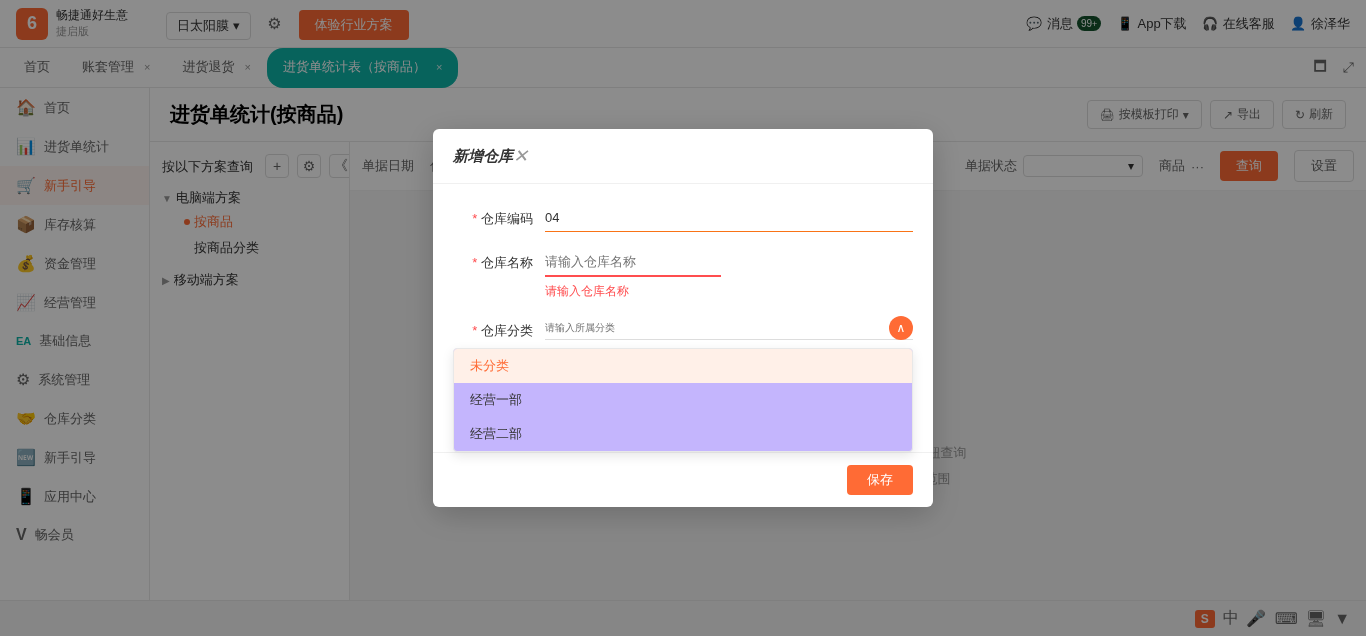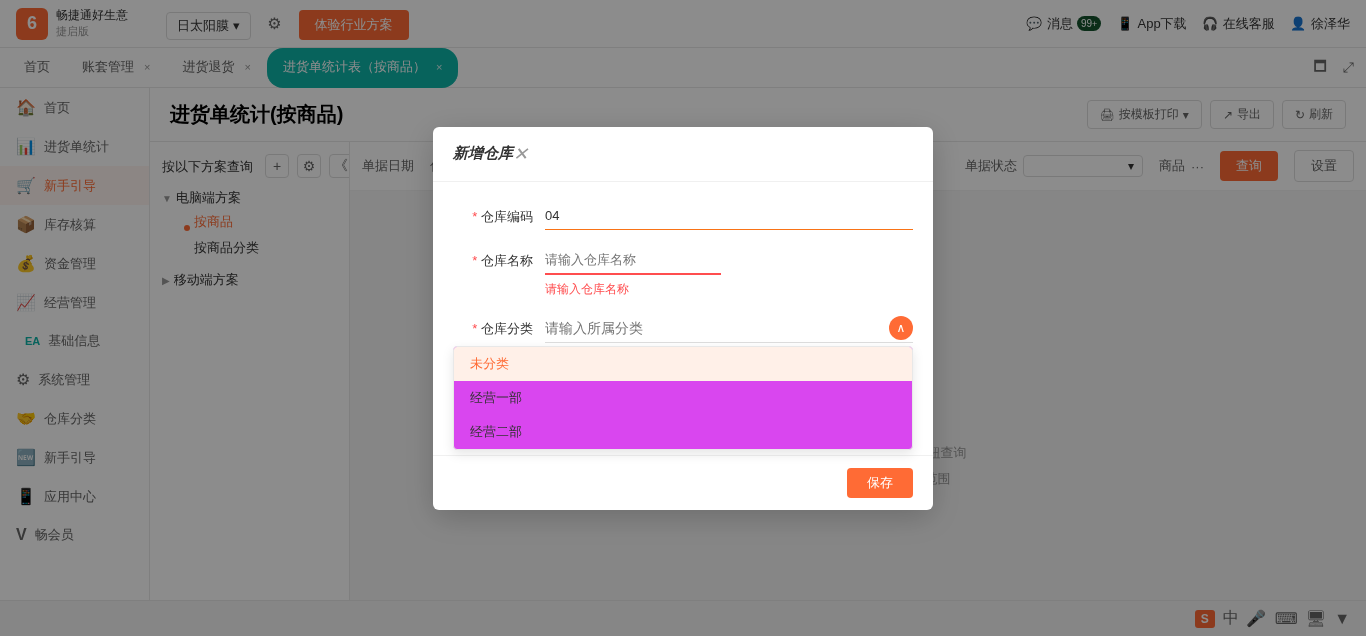--- a/index.html
+++ b/index.html
@@ -200,21 +200,21 @@
     .scheme-tree { flex: 1; }
     .scheme-node {
       display: flex; align-items: center; gap: 4px;
       padding: 3px 0; cursor: pointer; font-size: 13px; color: #333;
     }
     .scheme-node .arrow { color: #999; font-size: 10px; }
     .scheme-child {
       padding-left: 16px; display: flex; flex-direction: column; gap: 2px;
     }
     .scheme-child-item {
-      display: flex; align-items: flex-end; gap: 4px;
+      display: flex; align-items: center; gap: 4px;
       padding: 3px 6px; cursor: pointer; font-size: 13px; color: #333; border-radius: 4px;
     }
     .scheme-child-item.active { color: #ff6b35; }
     .scheme-child-item .dot { width: 6px; height: 6px; background: #ff6b35; border-radius: 50%; }
     .table-filter-row {
       display: flex; align-items: center; gap: 12px; padding: 8px 12px;
       border-bottom: 1px solid #f0f0f0;
     }
     .filter-field {
       display: flex; align-items: center; gap: 6px; font-size: 13px; color: #666;
@@ -311,40 +311,40 @@
       margin-top: 2px;
       display: block;
     }
     .form-input-wrap { flex: 1; position: relative; }
     .dropdown-wrap { position: relative; flex: 1; }
     .dropdown-input {
       width: 100%;
       border: none;
       border-bottom: 1px solid #ddd;
       padding: 6px 28px 6px 0;
-      font-size: 14px;
+      font-size: 10px;
       outline: none;
       color: #737373;
     }
     .dropdown-arrow {
       position: absolute;
       right: 0; top: 50%;
       transform: translateY(-50%);
       width: 24px; height: 24px;
       background: #ff6b35;
       border-radius: 50%;
       display: flex; align-items: center; justify-content: center;
       color: white; font-size: 12px; cursor: pointer;
     }
     .dropdown-list {
       position: absolute;
       top: 32px; left: 0;
       width: calc(100% + 80px + 12px);
       margin-left: -92px;
-      background: #d946ef;
+      background: #c4b5fd;
       border: 1px solid #e8e8e8;
       border-radius: 4px;
       box-shadow: 0 4px 12px rgba(0,0,0,0.1);
       z-index: 300;
       overflow: hidden;
     }
     .dropdown-item {
       padding: 8px 16px;
       font-size: 13px;
       color: #333;
@@ -484,21 +484,21 @@
     </div>
     <div class="sidebar-item">
       <span class="icon">💰</span>
       <span>资金管理</span>
     </div>
     <div class="sidebar-item">
       <span class="icon">📈</span>
       <span>经营管理</span>
     </div>
     <div class="sidebar-item">
-      <span class="icon" style="font-size:11px;font-weight:bold;color:#0eb4a8;margin-left:9px;">EA</span>
+      <span class="icon" style="font-size:11px;font-weight:bold;color:#0eb4a8;">EA</span>
       <span>基础信息</span>
     </div>
     <div class="sidebar-item">
       <span class="icon">⚙</span>
       <span>系统管理</span>
     </div>
     <div class="sidebar-item">
       <span class="icon">🤝</span>
       <span>仓库分类</span>
     </div>

